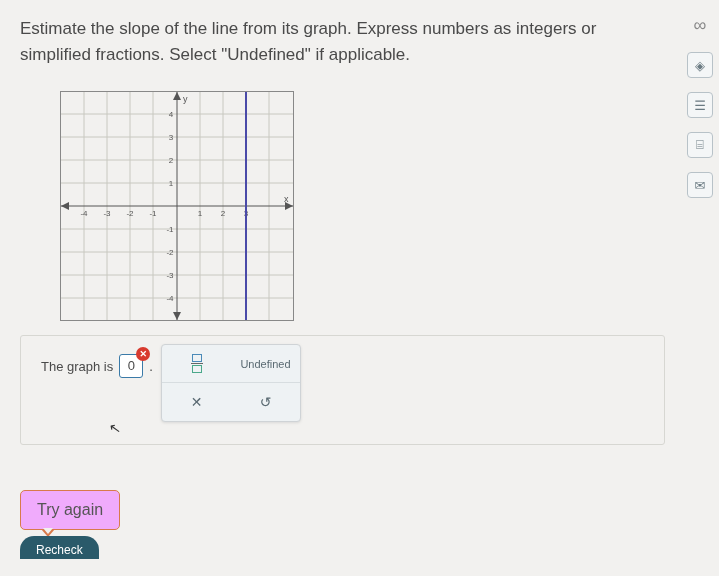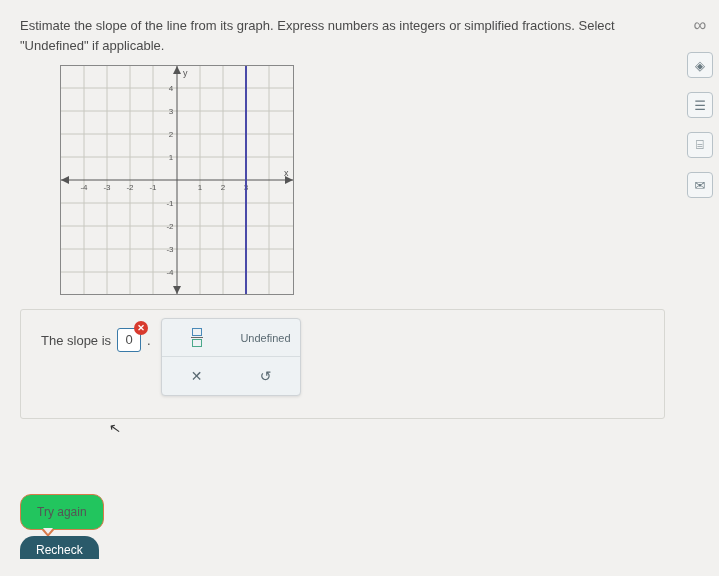--- a/index.html
+++ b/index.html
@@ -1,18 +1,18 @@
 <!DOCTYPE html>
 <html><head>
 <meta charset="utf-8">
 <style>
 *{box-sizing:border-box;margin:0;padding:0}
 body{font-family:Arial,Helvetica,sans-serif;background:#f2f1ef;color:#4a4a4a;width:719px;height:576px;overflow:hidden;position:relative}
 .main{padding:16px 54px 0 20px}
-.prompt{font-size:13px;line-height:1.5;color:#4a4a4a;margin-bottom:10px;max-width:620px}
+.prompt{font-size:17px;line-height:1.5;color:#4a4a4a;margin-bottom:24px;max-width:620px}
 .graph-wrap{margin-left:40px;margin-bottom:14px}
 .graph-border{border:1px solid #888;width:234px;height:230px;position:relative;background:#f2f1ef}
 .graph-svg{display:block}
 .answer-box{border:1px solid #d7d7d2;border-radius:3px;padding:18px 20px 28px 20px;position:relative;background:#f2f1ef;min-height:110px}
 .answer-row{display:flex;align-items:center;gap:6px}
 .answer-label{font-size:13px;color:#4a4a4a}
 .input-wrap{position:relative;display:inline-block}
 .input-box{width:24px;height:24px;border:1px solid #3a7aa8;border-radius:3px;text-align:center;font-size:13px;line-height:22px;background:#fff}
 .badge{position:absolute;top:-7px;right:-7px;width:14px;height:14px;border-radius:50%;background:#d83a2e;color:#fff;font-size:9px;line-height:14px;text-align:center;font-weight:bold}
 .keypad{position:absolute;left:140px;top:8px;width:140px;border:1px solid #cfd3d6;border-radius:4px;background:#eef2f4;box-shadow:0 1px 3px rgba(0,0,0,.1)}
@@ -20,21 +20,21 @@
 .keypad-row.top{border-bottom:1px solid #d7dde0}
 .kp-btn{flex:1;display:flex;align-items:center;justify-content:center;height:100%;font-size:11px;color:#5a6a72;cursor:pointer}
 .frac-icon{display:flex;flex-direction:column;align-items:center;gap:1px}
 .frac-box{width:10px;height:8px;border:1px solid #4a8ab8}
 .frac-box.bot{border-color:#4aa88a}
 .frac-line{width:12px;height:1px;background:#666}
 .kp-x{font-size:14px;color:#5a6a72}
 .right-rail{position:absolute;right:6px;top:12px;display:flex;flex-direction:column;gap:14px;align-items:center}
 .rail-btn{width:26px;height:26px;border:1px solid #b8c2c8;border-radius:4px;display:flex;align-items:center;justify-content:center;font-size:13px;color:#6a7a82;background:#f4f6f7;cursor:pointer}
 .rail-btn.infinity{border:none;background:transparent;font-size:18px;color:#888}
-.try-again{position:absolute;left:20px;bottom:46px;border:1.5px solid #d87a4a;border-radius:11px;padding:10px 16px;font-size:12px;color:#555;background:#22c55e}
+.try-again{position:absolute;left:20px;bottom:46px;border:1.5px solid #d87a4a;border-radius:5px;padding:10px 16px;font-size:16px;color:#555;background:#f0abfc}
 .try-again::after{content:"";position:absolute;left:20px;bottom:-8px;width:0;height:0;border-left:7px solid transparent;border-right:7px solid transparent;border-top:8px solid #d87a4a}
 .try-again::before{content:"";position:absolute;left:22px;bottom:-5px;width:0;height:0;border-left:5px solid transparent;border-right:5px solid transparent;border-top:6px solid #f2f1ef;z-index:1}
 .bottom-bar{position:absolute;left:0;right:0;bottom:15px;height:28px;display:flex;align-items:center;justify-content:space-between;padding:0 4px 0 20px}
 .recheck{background:#2a5a6a;color:#fff;border:none;border-radius:14px 14px 0 0;padding:7px 16px 2px;font-size:12px;cursor:pointer}
 .bottom-right{display:flex;gap:8px}
 .pill{border:1px solid #b8c2c8;border-radius:14px;padding:6px 14px 0;font-size:12px;color:#5a6a72;background:#f4f6f7;cursor:pointer;height:24px;overflow:hidden}
 .cursor{position:absolute;left:109px;top:420px;font-size:14px;color:#333;transform:rotate(-10deg)}
 </style>
 </head>
 <body>
@@ -88,21 +88,21 @@
             <text x="109" y="186">-3</text>
             <text x="109" y="209">-4</text>
         </g>
         <line x1="185" y1="0" x2="185" y2="228" stroke="#4a4aa8" stroke-width="2"></line>
       </svg>
     </div>
   </div>
 
   <div class="answer-box">
     <div class="answer-row">
-      <span class="answer-label">The slope is </span>
+      <span class="answer-label">The graph is </span>
       <span class="input-wrap">
         <span class="badge">✕</span>
         <div class="input-box">0</div>
       </span>
       <span class="answer-label">.</span>
     </div>
 
     <div class="keypad">
       <div class="keypad-row top">
         <div class="kp-btn">

